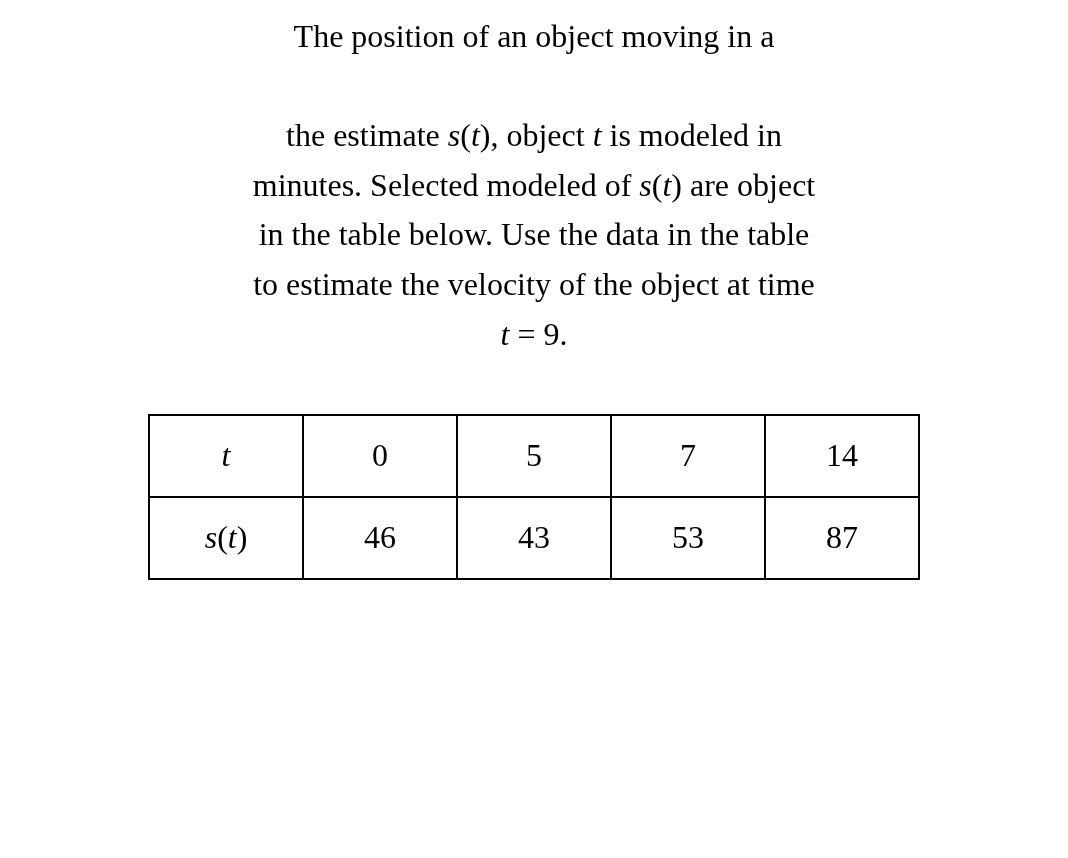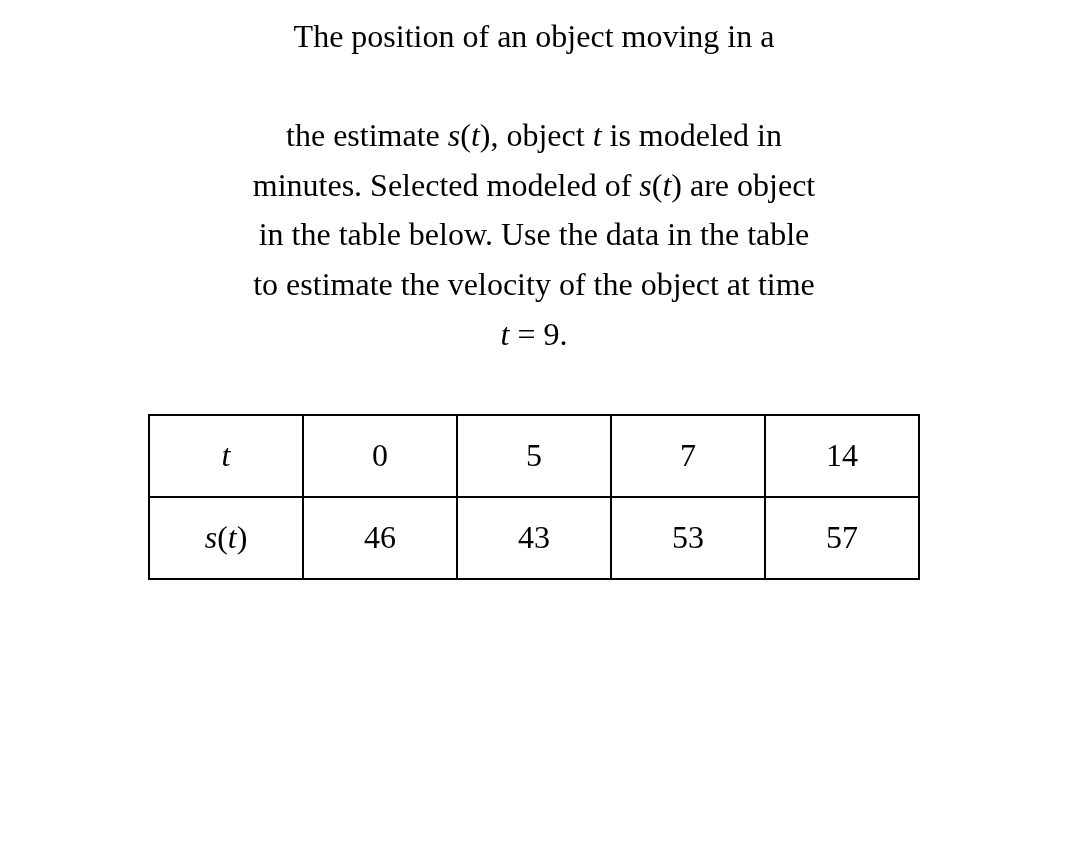--- a/index.html
+++ b/index.html
@@ -73,17 +73,17 @@
       <td>0</td>
       <td>5</td>
       <td>7</td>
       <td>14</td>
     </tr>
     <tr>
       <td class="header-cell"><span class="math-s">s</span><span class="paren">(</span><span class="math-t">t</span><span class="paren">)</span></td>
       <td>46</td>
       <td>43</td>
       <td>53</td>
-      <td>57</td>
+      <td>87</td>
     </tr>
   </tbody>
     </table>
 </div>
 
 </body></html>

